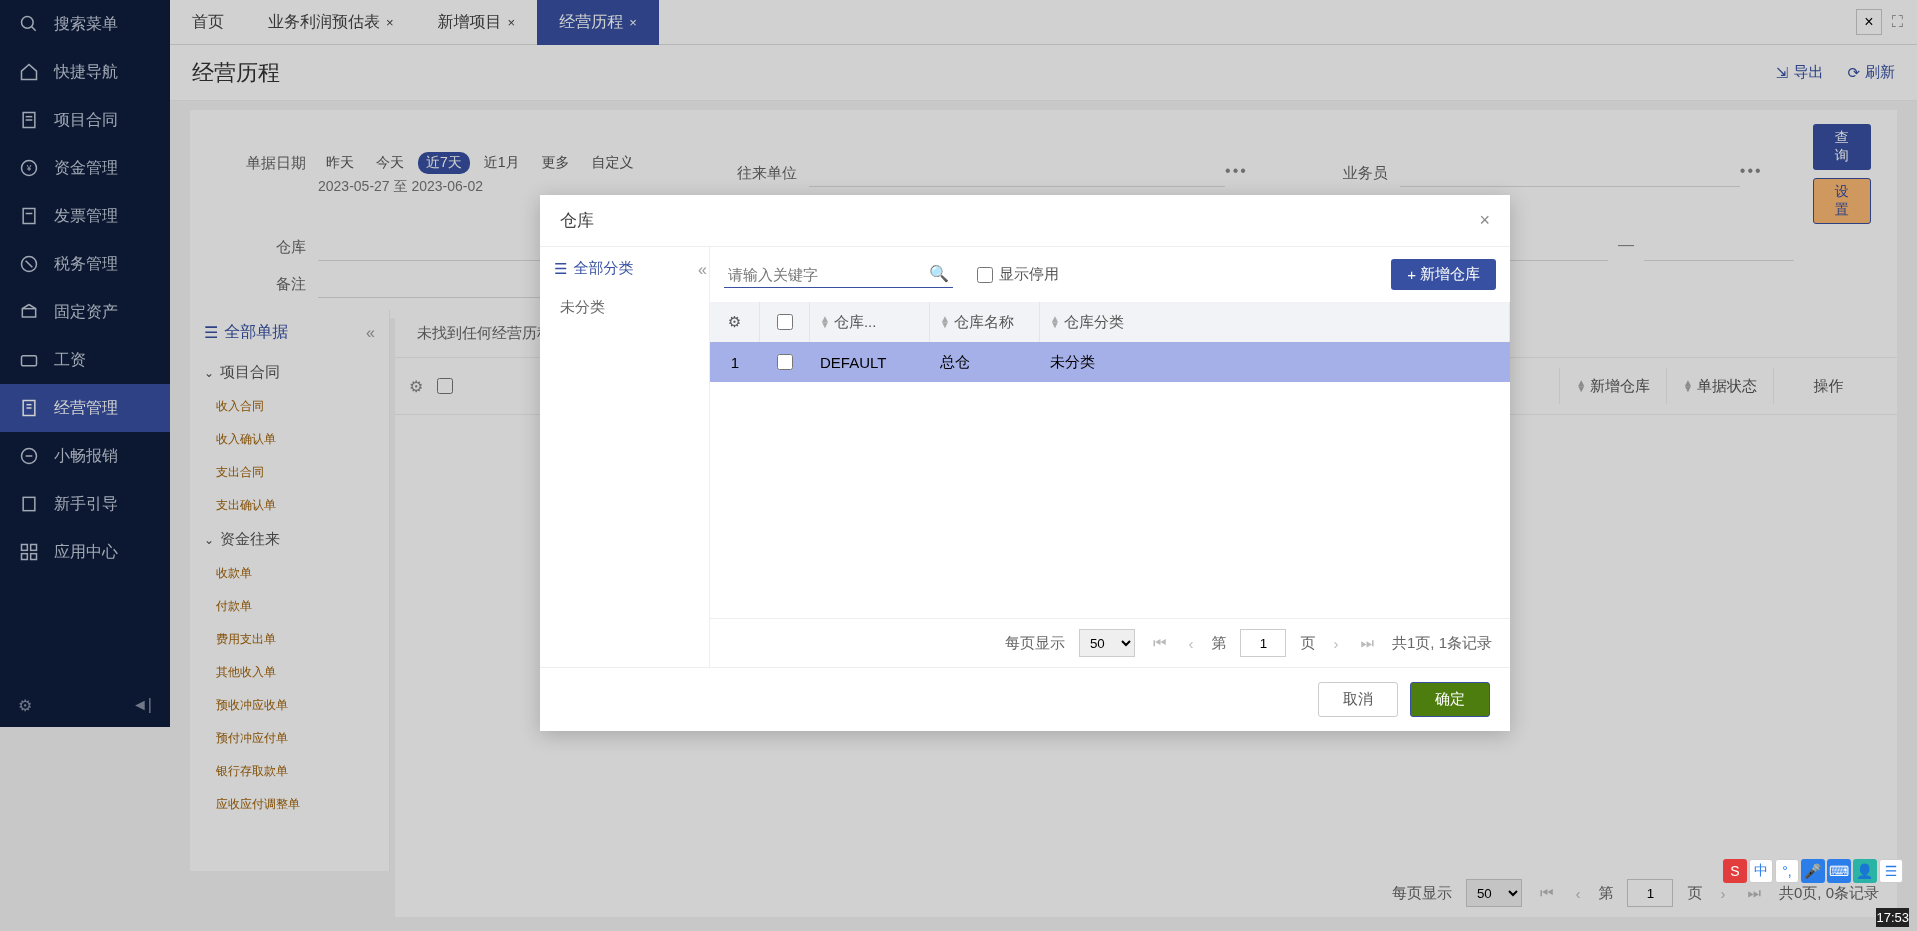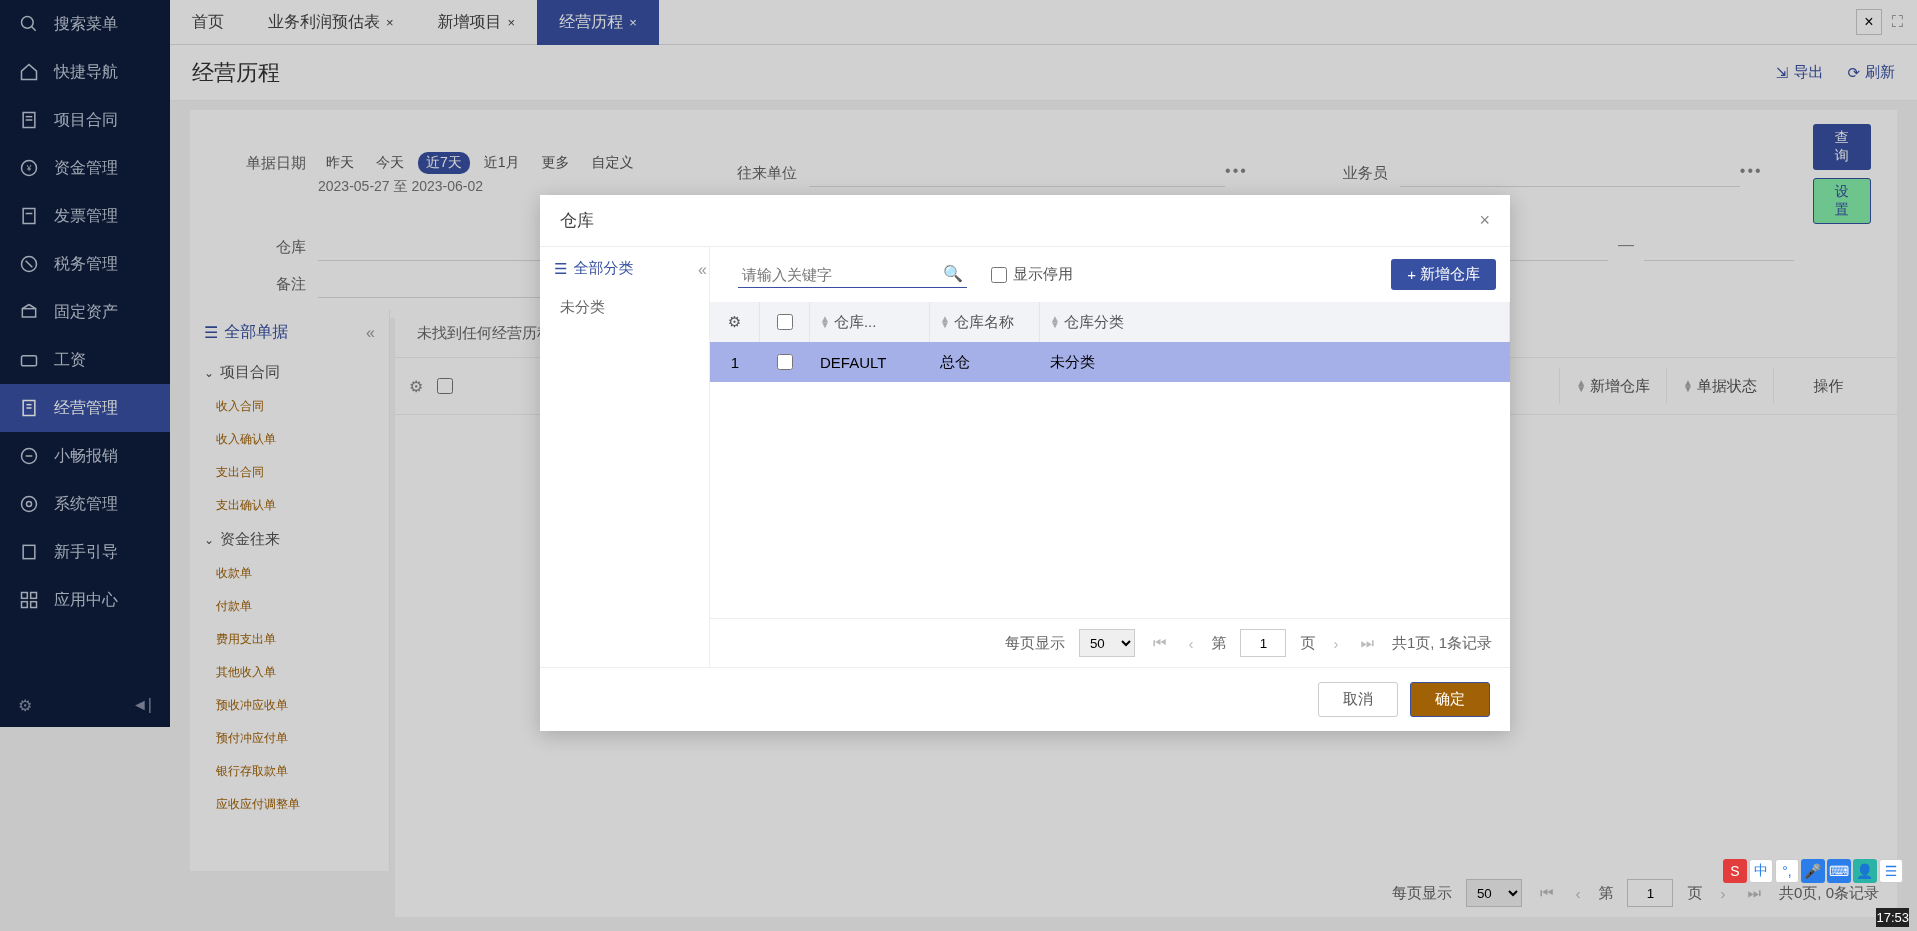--- a/index.html
+++ b/index.html
@@ -34,21 +34,21 @@
 .filter-label { font-size: 15px; color: #666; width: 90px; text-align: right; margin-right: 12px; padding-top: 2px; }
 .date-chips { display: flex; gap: 6px; align-items: center; }
 .date-chip { padding: 2px 8px; font-size: 14px; color: #555; cursor: pointer; border-radius: 10px; }
 .date-chip.active { background: #3750a1; color: #fff; }
 .date-range { font-size: 14px; color: #777; margin-top: 4px; }
 .filter-input { border: none; border-bottom: 1px solid #ddd; width: 420px; font-size: 14px; padding: 4px 0; background: transparent; }
 .more-dots { color: #888; letter-spacing: 2px; cursor: pointer; }
 .filter-actions { display: flex; flex-direction: column; gap: 8px; }
 .btn { padding: 4px 18px; font-size: 14px; border-radius: 3px; cursor: pointer; border: 1px solid transparent; text-align: center; }
 .btn-primary { background: #3750a1; color: #fff; }
-.btn-outline { background: #86efac; border: 1px solid #3750a1; color: #3750a1; }
+.btn-outline { background: #fdba74; border: 1px solid #3750a1; color: #3750a1; }
 
 
 .sub-sidebar { position: absolute; left: 190px; top: 310px; width: 200px; bottom: 60px; background: #fff; border-right: 1px solid #eee; }
 .sub-sidebar-header { display: flex; align-items: center; padding: 12px 14px; color: #3750a1; font-size: 16px; justify-content: space-between; }
 .tree-node { padding: 8px 16px 8px 26px; font-size: 12px; color: #a16207; cursor: pointer; }
 .tree-parent { display: flex; align-items: center; padding: 8px 14px; font-size: 15px; color: #555; cursor: pointer; }
 .tree-caret { margin-right: 6px; font-size: 12px; }
 
 
 .main-content { position: absolute; left: 395px; top: 310px; right: 20px; bottom: 60px; background: #fff; }
@@ -71,21 +71,21 @@
 .modal-title { font-size: 17px; color: #444; }
 .modal-close { font-size: 18px; color: #888; cursor: pointer; }
 .modal-body { display: flex; height: 420px; }
 .modal-left { width: 170px; border-right: 1px solid #eee; position: relative; }
 .modal-left-header { padding: 12px 14px; color: #3750a1; font-size: 15px; display: flex; align-items: center; gap: 6px; }
 .modal-left-item { padding: 8px 20px; font-size: 15px; color: #666; }
 .modal-left-collapse { position: absolute; right: 2px; top: 14px; color: #999; cursor: pointer; }
 .modal-right { flex: 1; display: flex; flex-direction: column; }
 .modal-search-bar { display: flex; align-items: center; padding: 12px 14px; gap: 24px; }
 .modal-search-input { flex: 0 0 200px; border: none; border-bottom: 1px solid #3750a1; padding: 4px 26px 4px 4px; font-size: 15px; }
-.modal-search-wrap { position: relative; margin-left: 14px; }
+.modal-search-wrap { position: relative; }
 .modal-search-icon { position: absolute; right: 4px; top: 2px; color: #3750a1; }
 .modal-checkbox-label { display: flex; align-items: center; gap: 6px; font-size: 15px; color: #555; }
 .modal-add-btn { margin-left: auto; background: #3750a1; color: #fff; padding: 6px 16px; border-radius: 3px; font-size: 15px; display: flex; align-items: center; gap: 4px; cursor: pointer; }
 .modal-table { flex: 1; }
 .modal-thead { display: flex; background: #f2f3f7; height: 40px; align-items: center; font-size: 15px; color: #555; }
 .mth { padding: 0 10px; display: flex; align-items: center; gap: 4px; border-right: 1px solid #e4e4ea; height: 100%; }
 .mth-gear { width: 50px; justify-content: center; }
 .mth-check { width: 50px; justify-content: center; }
 .mth-code { width: 120px; }
 .mth-name { width: 110px; }
@@ -94,21 +94,21 @@
 .mtd { padding: 0 10px; display: flex; align-items: center; height: 100%; }
 .mtd-idx { width: 50px; justify-content: center; }
 .mtd-check { width: 50px; justify-content: center; }
 .mtd-code { width: 120px; }
 .mtd-name { width: 110px; }
 .mtd-cat { flex: 1; }
 .modal-pager { display: flex; align-items: center; justify-content: flex-end; padding: 10px 18px; gap: 14px; font-size: 15px; color: #666; border-top: 1px solid #eee; }
 .modal-footer { display: flex; justify-content: flex-end; gap: 12px; padding: 14px 20px; border-top: 1px solid #eee; }
 .modal-btn { padding: 7px 24px; font-size: 15px; border-radius: 3px; cursor: pointer; }
 .modal-btn-cancel { border: 1px solid #ccc; background: #fff; color: #555; text-align: center; }
-.modal-btn-ok { background: #a16207; color: #fff; border: 1px solid #3750a1; }
+.modal-btn-ok { background: #4d7c0f; color: #fff; border: 1px solid #3750a1; }
 .sort-icon { font-size: 10px; color: #aaa; display: inline-flex; flex-direction: column; line-height: 6px; }
 .sort-icon span { height: 6px; }
 
 
 .ime-toolbar { position: absolute; right: 14px; bottom: 48px; display: flex; gap: 2px; align-items: center; }
 .ime-item { width: 24px; height: 24px; display: flex; align-items: center; justify-content: center; font-size: 14px; color: #fff; border-radius: 3px; }
 .ime-red { background: #e23c3c; }
 .ime-blue { background: #2b7de9; }
 .ime-teal { background: #2bb3a5; }
 
@@ -204,29 +204,20 @@
     <span>经营管理</span>
   </div>
   <div class="sidebar-item">
     <span class="sidebar-icon">
         <svg viewBox="0 0 24 24">
           <circle cx="12" cy="12" r="9"></circle>
           <path d="M8 12h8" stroke="currentColor"></path>
         </svg>
       </span>
     <span>小畅报销</span>
-  </div>
-  <div class="sidebar-item">
-    <span class="sidebar-icon">
-        <svg viewBox="0 0 24 24">
-          <circle cx="12" cy="12" r="3"></circle>
-          <circle cx="12" cy="12" r="9"></circle>
-        </svg>
-      </span>
-    <span>系统管理</span>
   </div>
   <div class="sidebar-item">
     <span class="sidebar-icon">
         <svg viewBox="0 0 24 24">
           <rect x="5" y="4" width="14" height="16"></rect>
         </svg>
       </span>
     <span>新手引导</span>
   </div>
   <div class="sidebar-item">

